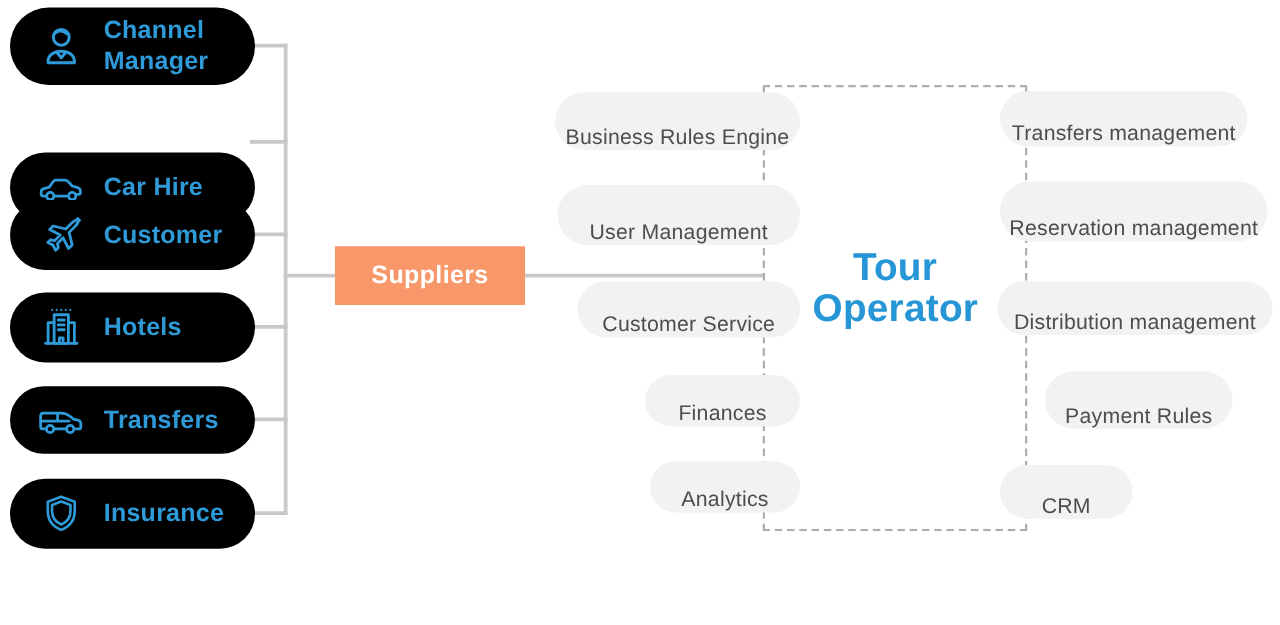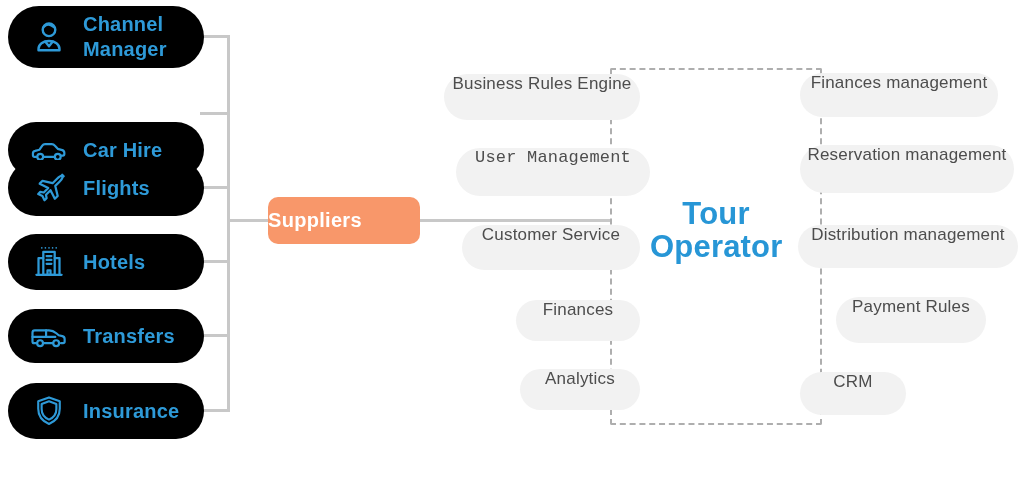--- a/index.html
+++ b/index.html
@@ -20,27 +20,27 @@
     display:flex;align-items:center;z-index:2;box-sizing:border-box;padding-left:22px;
   }
   .blue-pill .icon{width:38px;height:38px;flex:0 0 38px;display:flex;align-items:center;justify-content:center;}
   .blue-pill .lbl{
     margin-left:15px;color:#2e9ad8;font-size:20px;font-weight:700;line-height:1.25;
     letter-spacing:.2px;width:112px;
   }
   
   .gray-pill{
     position:absolute;background:#f2f2f2;border-radius:28px;z-index:2;
-    display:flex;align-items:flex-start;justify-content:center;
+    display:flex;align-items:flex-end;justify-content:center;
     color:#4d4d4d;font-size:17px;letter-spacing:.2px;white-space:nowrap;
   }
   
   .suppliers-box{
     position:absolute;left:268px;top:197px;width:152px;height:47px;background:#f8976a;
-    border-radius:10px;display:flex;align-items:center;z-index:2;
+    border-radius:0;display:flex;align-items:center;justify-content:center;z-index:2;
   }
   .suppliers-box span{color:#ffffff;font-size:20px;font-weight:700;letter-spacing:.3px;}
   
   .tour-operator{
     position:absolute;left:650px;top:197px;width:132px;z-index:2;
     color:#2796d6;font-size:31px;font-weight:700;line-height:33px;text-align:center;
     letter-spacing:.2px;
   }
   
   .logo{position:absolute;left:842px;top:456px;height:42px;display:flex;align-items:center;z-index:2;}
@@ -90,21 +90,21 @@
     </span>
     <span class="lbl">Car Hire</span>
   </div>
 
   <div class="blue-pill" style="top:160px;height:56px;">
     <span class="icon">
       <svg width="36" height="36" viewBox="0 0 24 24" fill="none" stroke="#2e9ad8" stroke-width="1.5" stroke-linecap="round" stroke-linejoin="round">
         <path d="M20.8 3.2c1 1-.3 3.1-1.8 4.6l-2.8 2.8 1.6 6.7-1.9 1.9-2.9-5.7-3 3 .4 2.3-1.4 1.4-1.4-2.8-2.8-1.4 1.4-1.4 2.3.4 3-3-5.7-2.9 1.9-1.9 6.7 1.6 2.8-2.8c1.5-1.5 3.6-2.8 4.6-1.8z"></path>
       </svg>
     </span>
-    <span class="lbl">Flights</span>
+    <span class="lbl">Customer</span>
   </div>
 
   <div class="blue-pill" style="top:234px;height:56px;">
     <span class="icon">
       <svg width="36" height="36" viewBox="0 0 24 24" fill="none" stroke="#2e9ad8" stroke-width="1.5" stroke-linecap="round" stroke-linejoin="round">
         <circle cx="7.2" cy="2.6" r="0.55" fill="#2e9ad8" stroke="none"></circle>
         <circle cx="9.6" cy="2.6" r="0.55" fill="#2e9ad8" stroke="none"></circle>
         <circle cx="12" cy="2.6" r="0.55" fill="#2e9ad8" stroke="none"></circle>
         <circle cx="14.4" cy="2.6" r="0.55" fill="#2e9ad8" stroke="none"></circle>
         <circle cx="16.8" cy="2.6" r="0.55" fill="#2e9ad8" stroke="none"></circle>
@@ -141,37 +141,37 @@
     <span class="lbl">Transfers</span>
   </div>
 
   <div class="suppliers-box">
     <span>Suppliers</span>
   </div>
 
   <div class="gray-pill" style="left:444px;top:74px;width:196px;height:46px;">
     <span>Business Rules Engine</span>
   </div>
-  <div class="gray-pill" style="left:456px;top:148px;width:194px;height:48px;font-family:Liberation Mono, monospace;">
+  <div class="gray-pill" style="left:446px;top:148px;width:194px;height:48px;">
     <span>User Management</span>
   </div>
   <div class="gray-pill" style="left:462px;top:225px;width:178px;height:45px;">
     <span>Customer Service</span>
   </div>
   <div class="gray-pill" style="left:516px;top:300px;width:124px;height:41px;">
     <span>Finances</span>
   </div>
   <div class="gray-pill" style="left:520px;top:369px;width:120px;height:41px;">
     <span>Analytics</span>
   </div>
 
   <div class="tour-operator">Tour Operator</div>
 
   <div class="gray-pill" style="left:800px;top:73px;width:198px;height:44px;">
-    <span>Finances management</span>
+    <span>Transfers management</span>
   </div>
   <div class="gray-pill" style="left:800px;top:145px;width:214px;height:48px;">
     <span>Reservation management</span>
   </div>
   <div class="gray-pill" style="left:798px;top:225px;width:220px;height:43px;">
     <span>Distribution management</span>
   </div>
   <div class="gray-pill" style="left:836px;top:297px;width:150px;height:46px;">
     <span>Payment Rules</span>
   </div>

